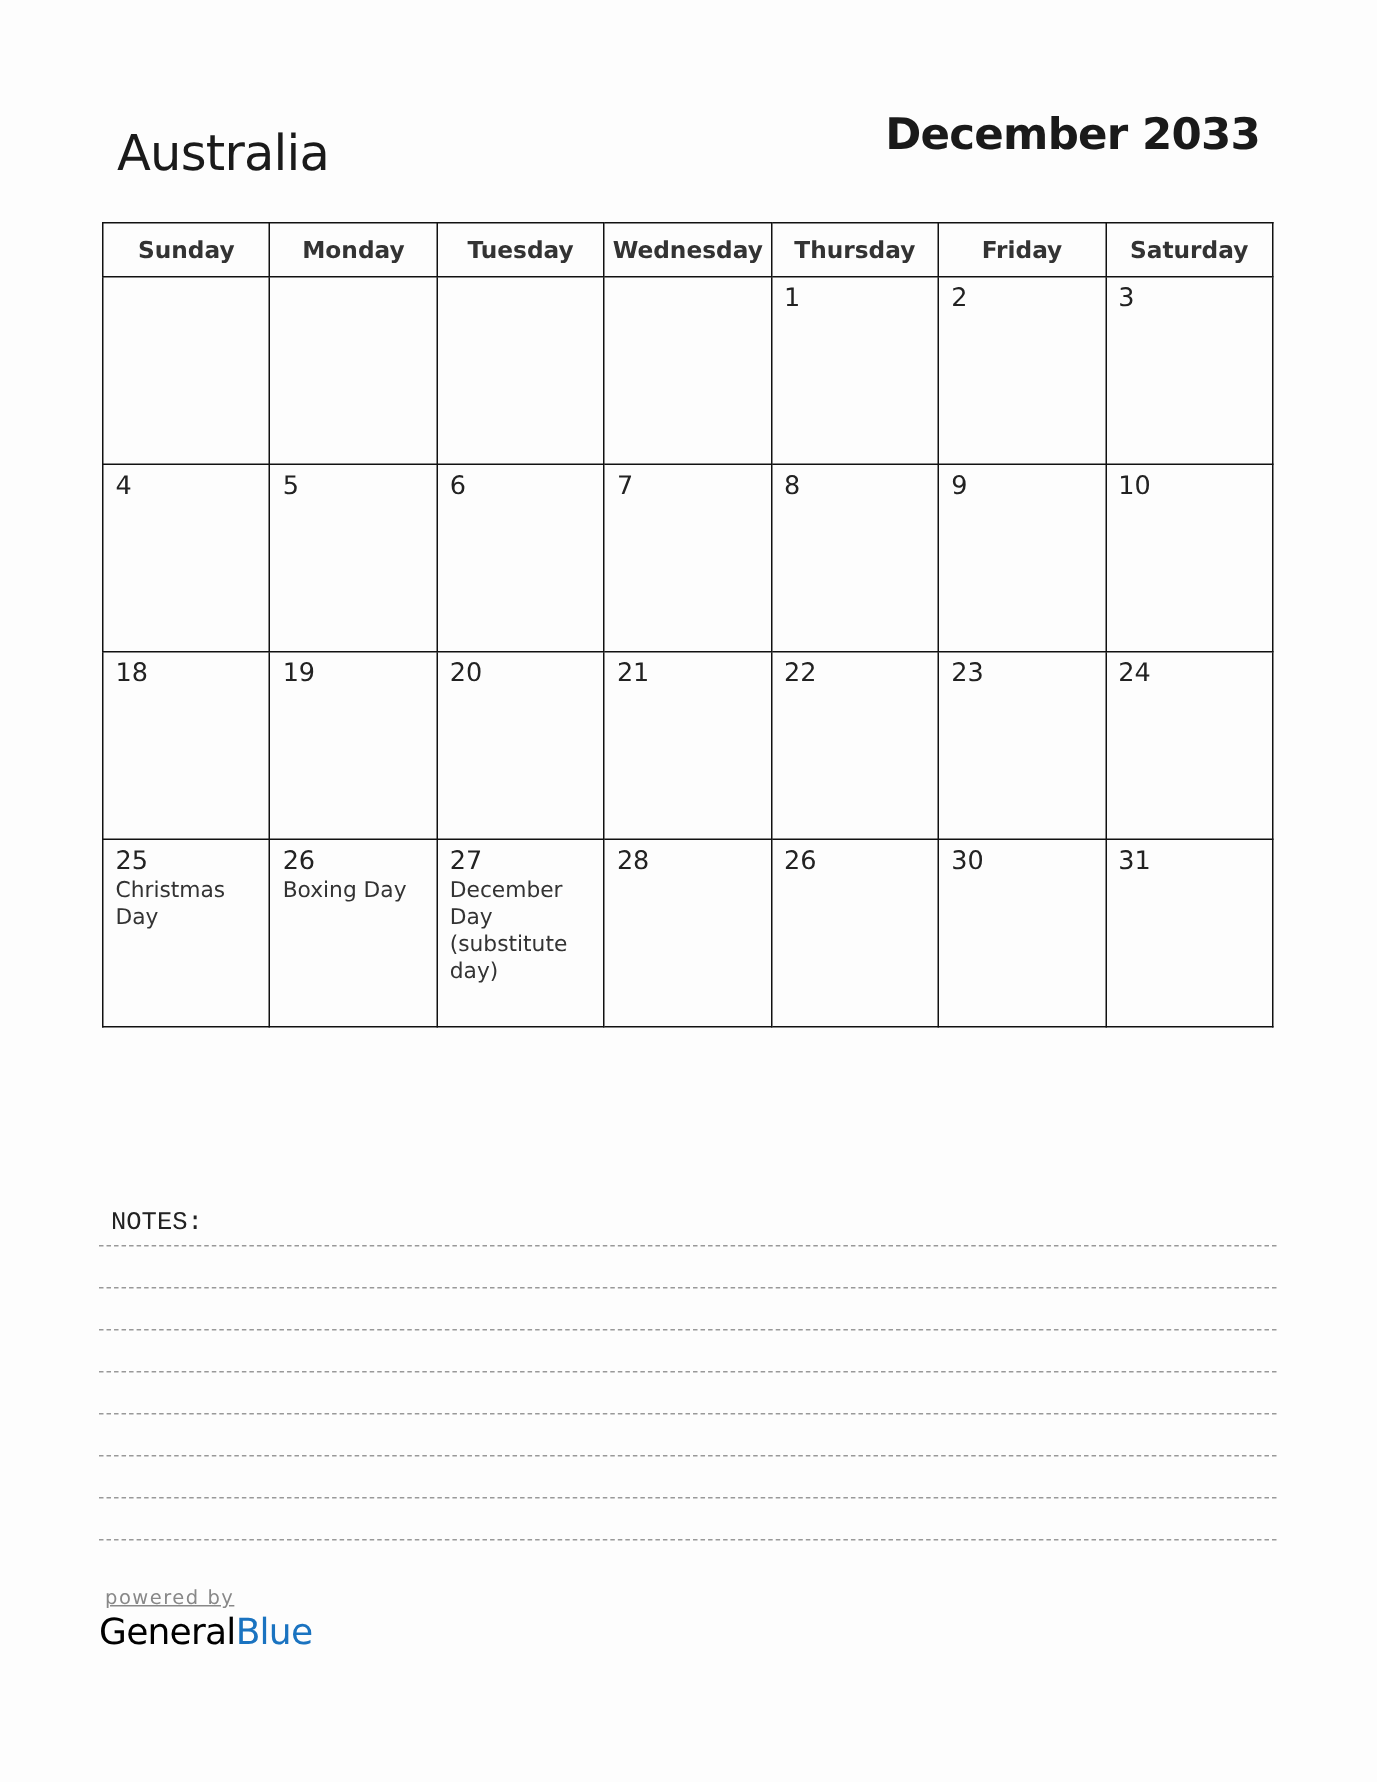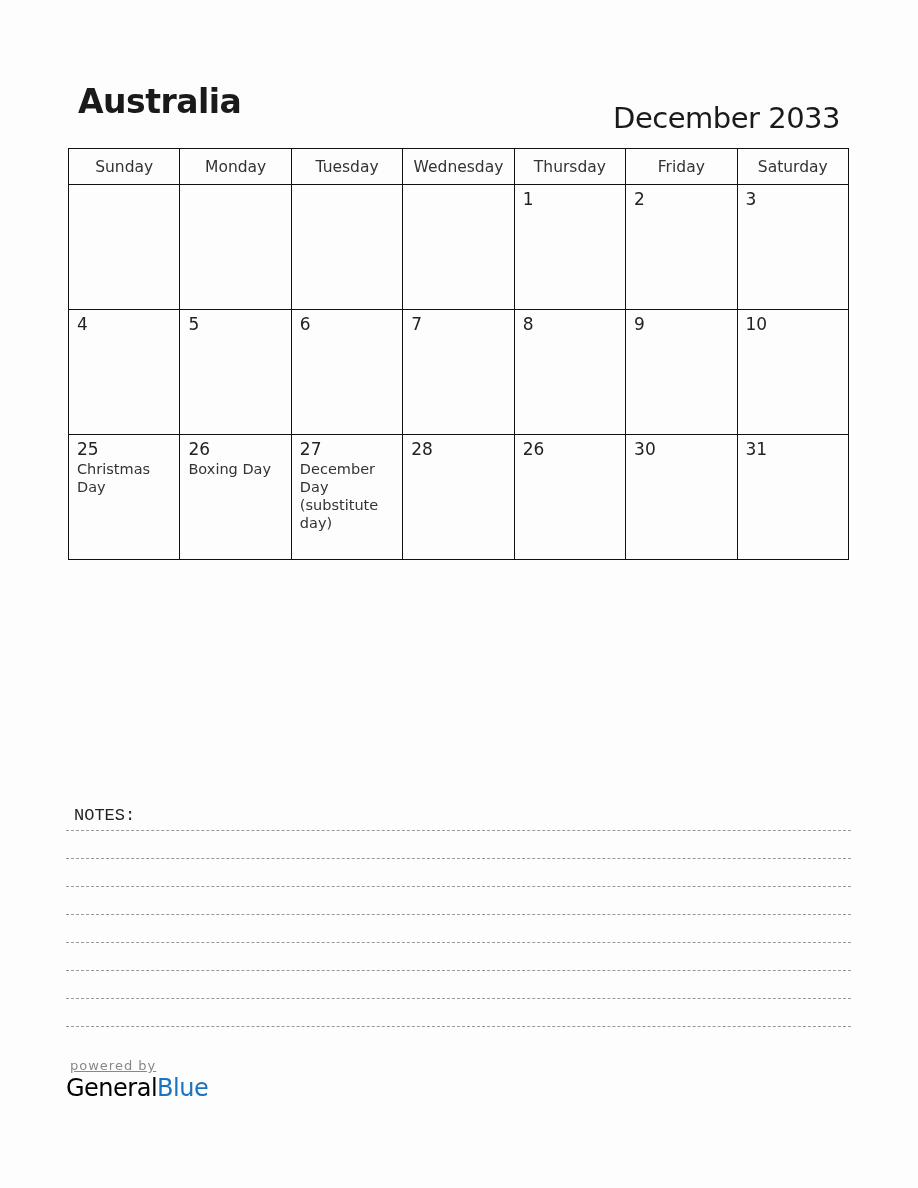--- a/index.html
+++ b/index.html
@@ -1,21 +1,21 @@
 <!DOCTYPE html>
 <html><head>
 <meta charset="utf-8">
 <style>
   html,body{margin:0;padding:0;background:#fdfdfd;}
   body{width:918px;height:1188px;position:relative;font-family:"DejaVu Sans","Liberation Sans",sans-serif;color:#222;overflow:hidden;}
-  .country{position:absolute;left:78px;top:82px;font-size:33px;font-weight:700;letter-spacing:-0.5px;color:#1a1a1a;text-align:right;}
-  .month{position:absolute;right:78px;top:101px;font-size:29px;font-weight:400;letter-spacing:-0.5px;color:#1a1a1a;}
+  .country{position:absolute;left:78px;top:82px;font-size:33px;font-weight:400;letter-spacing:-0.5px;color:#1a1a1a;text-align:right;}
+  .month{position:absolute;right:78px;top:72px;font-size:29px;font-weight:700;letter-spacing:-0.5px;color:#1a1a1a;}
   table.cal{position:absolute;left:68px;top:148px;width:781px;border-collapse:collapse;table-layout:fixed;}
   table.cal th, table.cal td{border:1.5px solid #111;}
-  table.cal th{height:35px;font-weight:normal;font-size:15.5px;color:#333;padding:0;text-align:center;}
+  table.cal th{height:35px;font-weight:bold;font-size:15.5px;color:#333;padding:0;text-align:center;}
   table.cal td{height:116px;vertical-align:top;padding:4px 8px;font-size:17px;color:#222;}
   .daynum{display:block;line-height:20px;}
   .holiday{display:block;font-size:14.5px;line-height:18px;color:#333;margin-top:1px;}
   .notes-label{position:absolute;left:74px;top:806px;font-size:17px;color:#222;font-family:Liberation Mono, monospace;}
   .note-line{position:absolute;left:66px;width:785px;border-top:1px dashed #999;height:0;}
   .powered{position:absolute;left:70px;top:1058px;font-size:13px;color:#888;letter-spacing:1px;text-decoration:underline;}
   .brand{position:absolute;left:66px;top:1074px;font-size:24px;letter-spacing:-0.5px;}
   .brand .g{color:#000000;margin-top:34px;}
   .brand .b{color:#1a73c0;margin-top:32px;}
 </style>
@@ -79,20 +79,43 @@
         </td>
         <td>
           <span class="daynum">9</span>
         </td>
         <td>
           <span class="daynum">10</span>
         </td>
       </tr>
       <tr>
         <td>
+          <span class="daynum">18</span>
+        </td>
+        <td>
+          <span class="daynum">19</span>
+        </td>
+        <td>
+          <span class="daynum">20</span>
+        </td>
+        <td>
+          <span class="daynum">21</span>
+        </td>
+        <td>
+          <span class="daynum">22</span>
+        </td>
+        <td>
+          <span class="daynum">23</span>
+        </td>
+        <td>
+          <span class="daynum">24</span>
+        </td>
+      </tr>
+      <tr>
+        <td>
           <span class="daynum">25</span>
           <span class="holiday">Christmas Day</span>
         </td>
         <td>
           <span class="daynum">26</span>
           <span class="holiday">Boxing Day</span>
         </td>
         <td>
           <span class="daynum">27</span>
           <span class="holiday">December Day (substitute day)</span>

